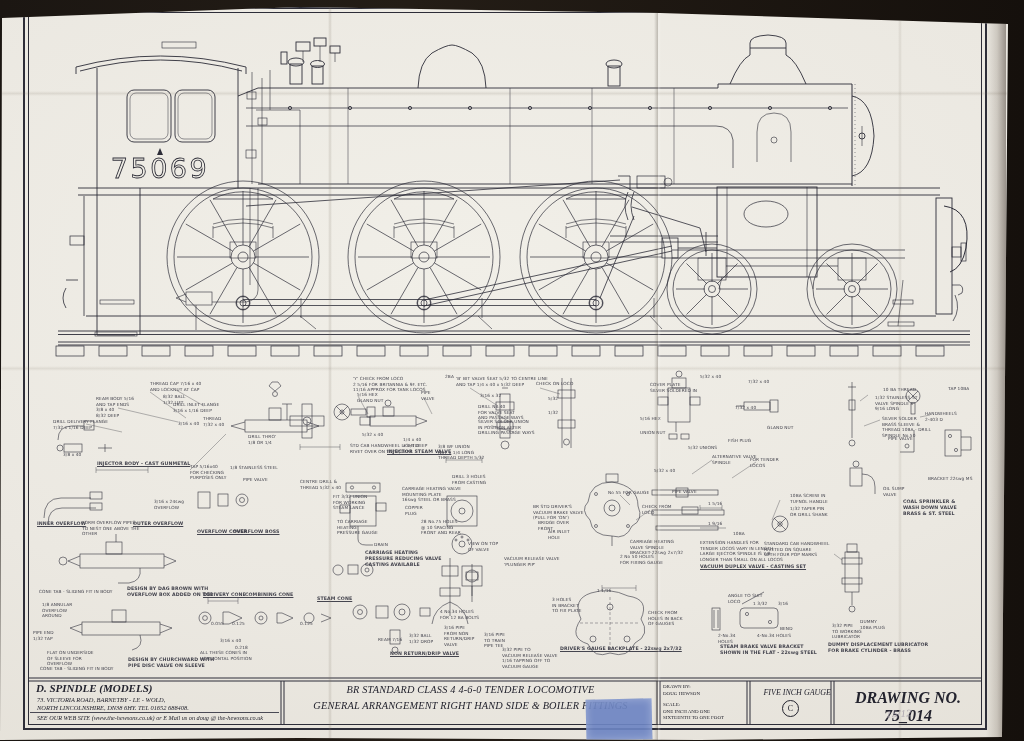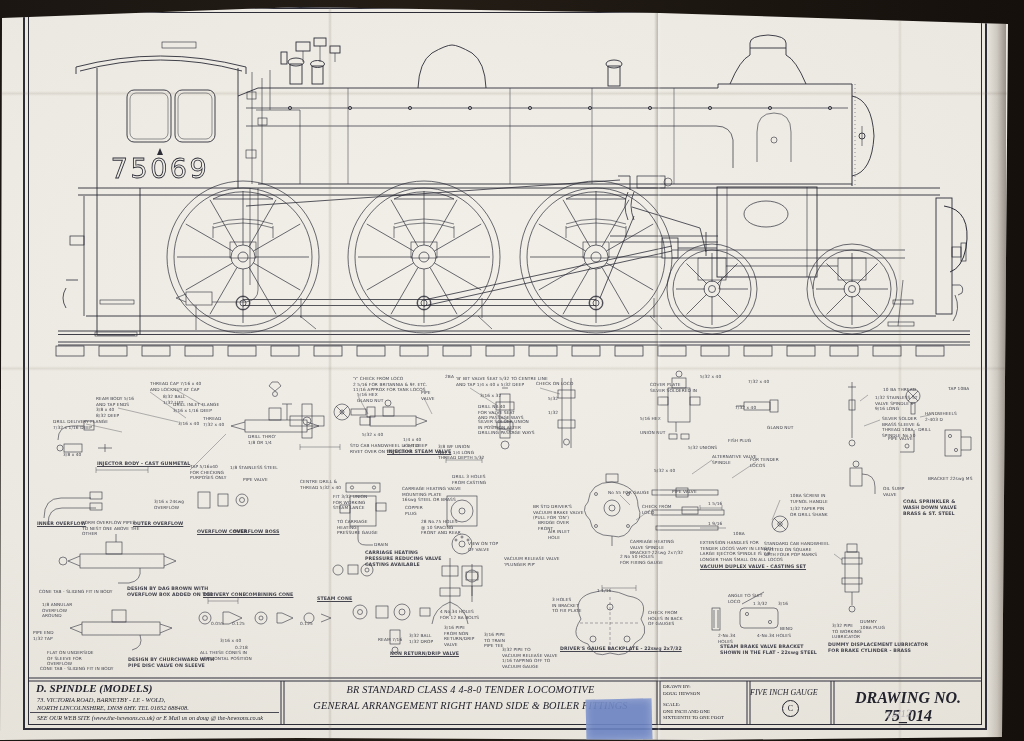--- a/index.html
+++ b/index.html
@@ -26,21 +26,21 @@
   .tb{position:absolute;color:#23232e;}
   .co-name{left:36px;top:682px;font:italic 700 11px "Liberation Serif",serif;}
   .co-a1{left:37px;top:696px;font:italic 6.4px/1.25 "Liberation Serif",serif;}
   .co-a2{left:37px;top:704px;font:italic 6.4px/1.25 "Liberation Serif",serif;}
   .co-web{left:37px;top:714px;font:italic 6.2px "Liberation Serif",serif;}
   .co-rule{position:absolute;left:30px;top:712px;width:249px;height:0;border-top:1px solid #4a4a55;}
   .ti1{left:284px;top:684px;width:373px;text-align:center;font:italic 10.3px "Liberation Serif",serif;letter-spacing:.2px;}
   .ti2{left:284px;top:700px;width:373px;text-align:center;font:italic 10.3px "Liberation Serif",serif;letter-spacing:.2px;}
   .db{left:663px;font:5px/1.3 "Liberation Serif",serif;white-space:pre-line;}
   .db1{top:684px;} .db2{top:702px;}
-  .gg{left:750px;top:688px;width:81px;text-align:left;font:italic 8px "Liberation Serif",serif;}
+  .gg{left:750px;top:688px;width:81px;text-align:right;font:italic 8px "Liberation Serif",serif;}
   .cc{position:absolute;left:782px;top:700px;width:15px;height:15px;border:1.2px solid #23232e;border-radius:50%;
       text-align:center;font:8px/15px "Liberation Serif",serif;color:#23232e;}
   .dn{left:834px;top:689px;width:148px;text-align:center;font:italic 700 16px "Liberation Serif",serif;}
   .pencil{left:886px;top:709px;font:italic 9px "DejaVu Serif",serif;color:#a09aa6;transform:rotate(-3deg);opacity:.8;}
 </style>
 </head>
 <body>
 
 <div class="photo">
  <div class="paper">
@@ -663,21 +663,21 @@
   <i class="n" style="left:220px;top:638px">3/16 x 40</i>
   <i class="n" style="left:536px;top:381px">CHECK ON LOCO</i>
   <i class="n" style="left:548px;top:396px">5/32</i>
   <i class="n" style="left:548px;top:410px">1/32</i>
 
   <div class="tb co-name">D. SPINDLE (MODELS)</div>
   <div class="tb co-a1">73. VICTORIA ROAD, BARNETBY - LE - WOLD,</div>
   <div class="tb co-a2">NORTH LINCOLNSHIRE, DN38 6HY.  TEL 01652 688408.</div>
   <div class="co-rule"></div>
   <div class="tb co-web">SEE OUR WEB SITE (www.the-hewsons.co.uk) or E Mail us on doug @ the-hewsons.co.uk</div>
-  <div class="tb ti1">BR STANDARD CLASS 4 4-8-0  TENDER LOCOMOTIVE</div>
+  <div class="tb ti1">BR STANDARD CLASS 4 4-6-0  TENDER LOCOMOTIVE</div>
   <div class="tb ti2">GENERAL ARRANGEMENT RIGHT HAND SIDE &amp; BOILER FITTINGS</div>
   <div class="tb db db1">DRAWN BY:
 DOUG HEWSON</div>
   <div class="tb db db2">SCALE:
 ONE INCH AND ONE
 SIXTEENTH TO ONE FOOT</div>
   <div class="tb gg">FIVE INCH GAUGE</div>
   <div class="cc">C</div>
   <div class="tb dn">DRAWING NO. 75_014</div>
   <div class="tb pencil">15/12</div>

